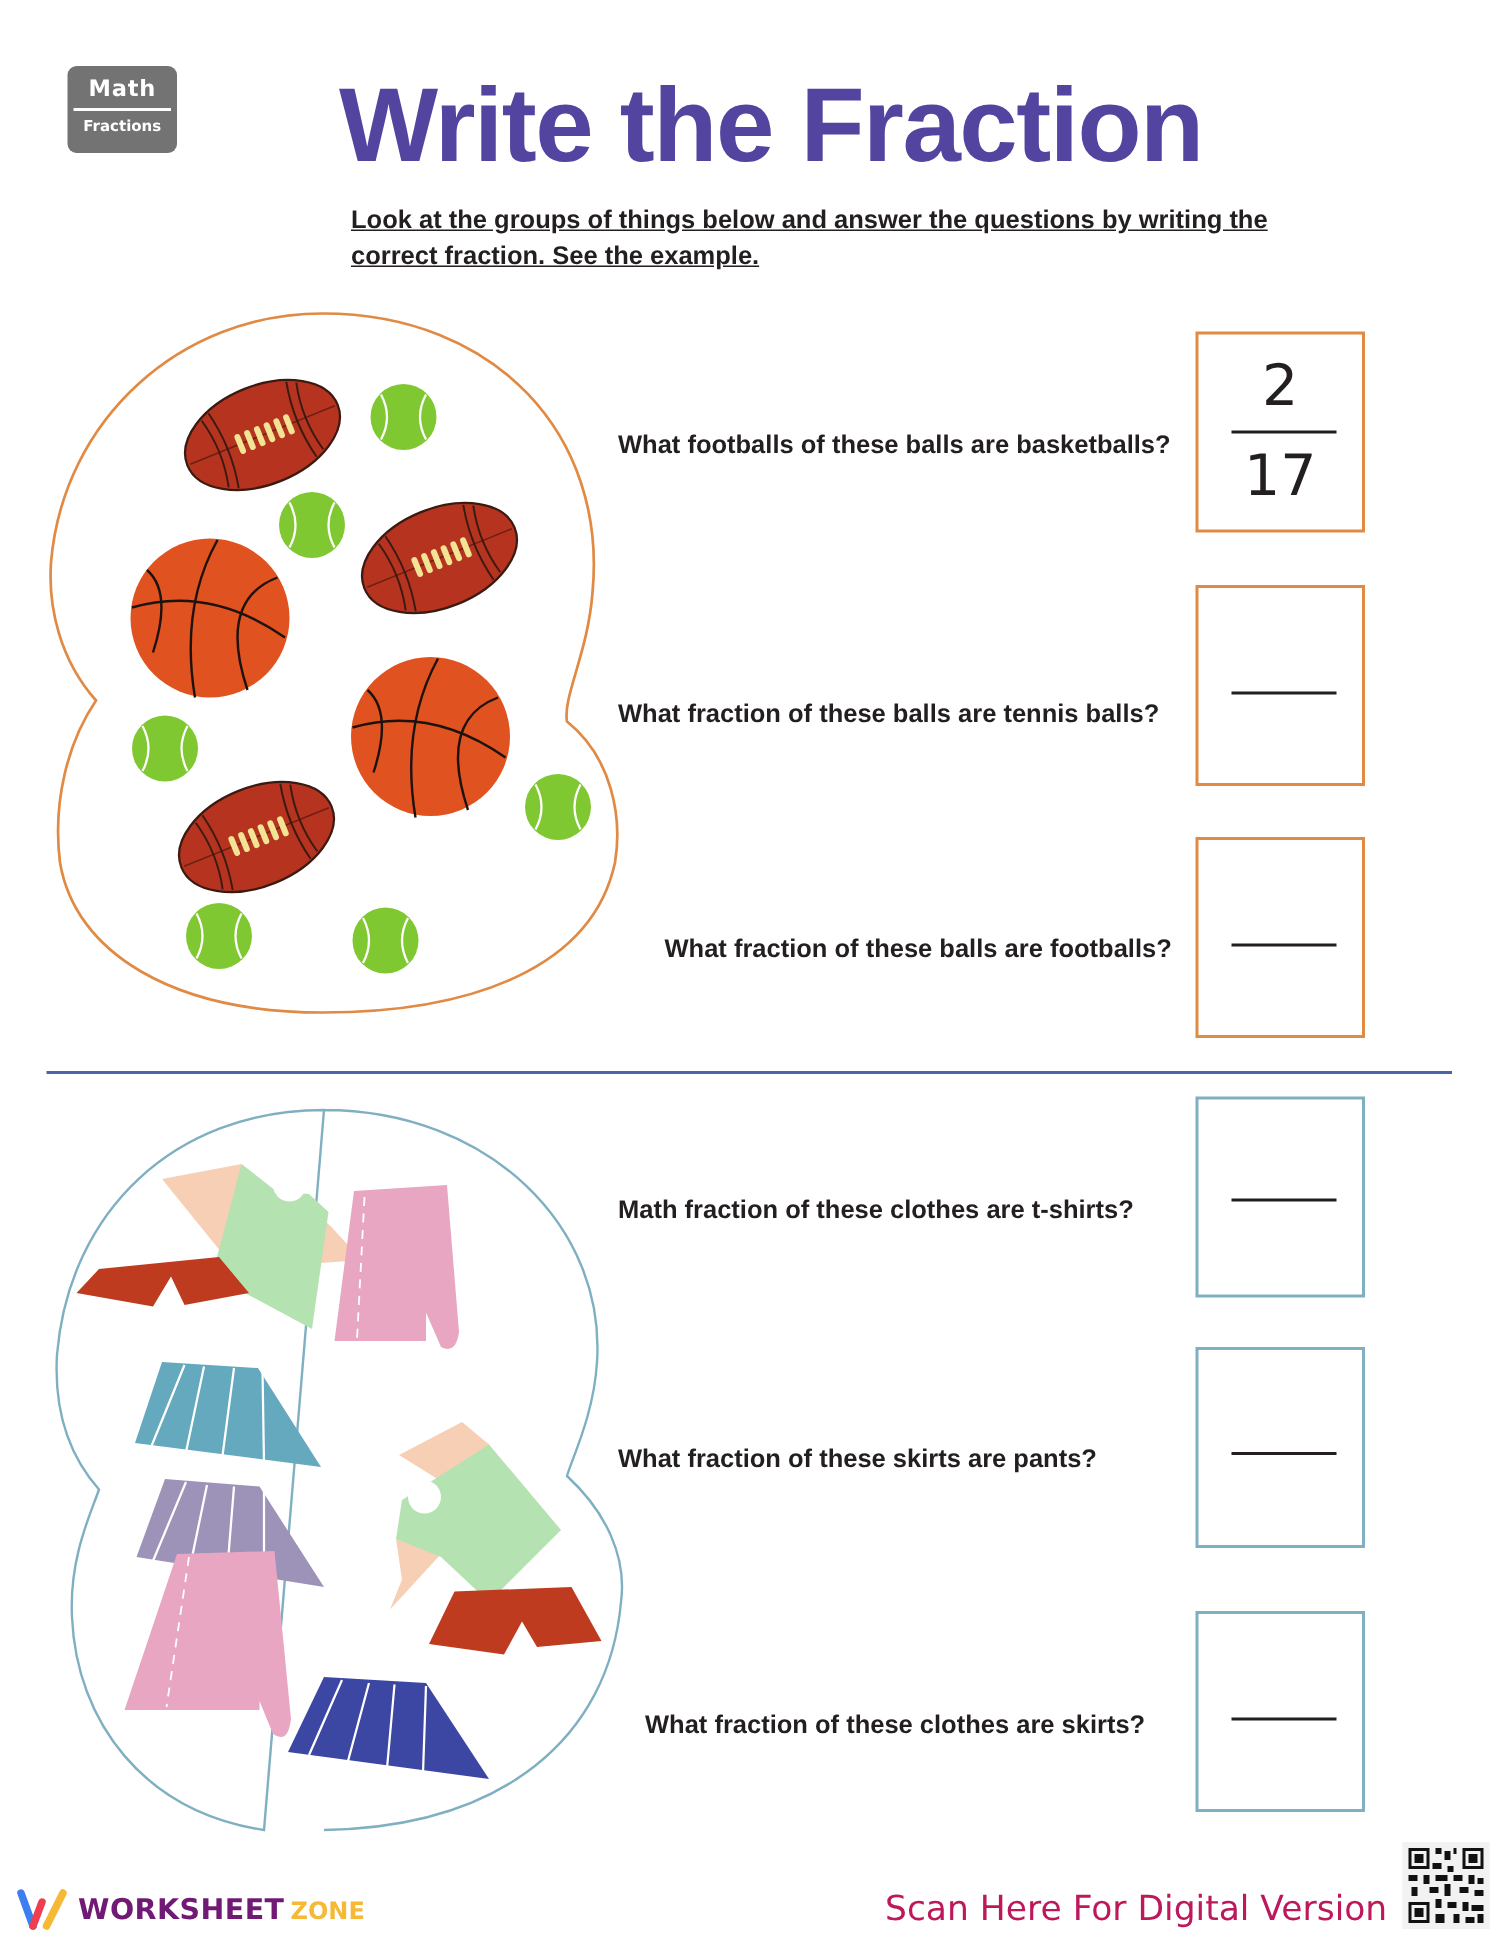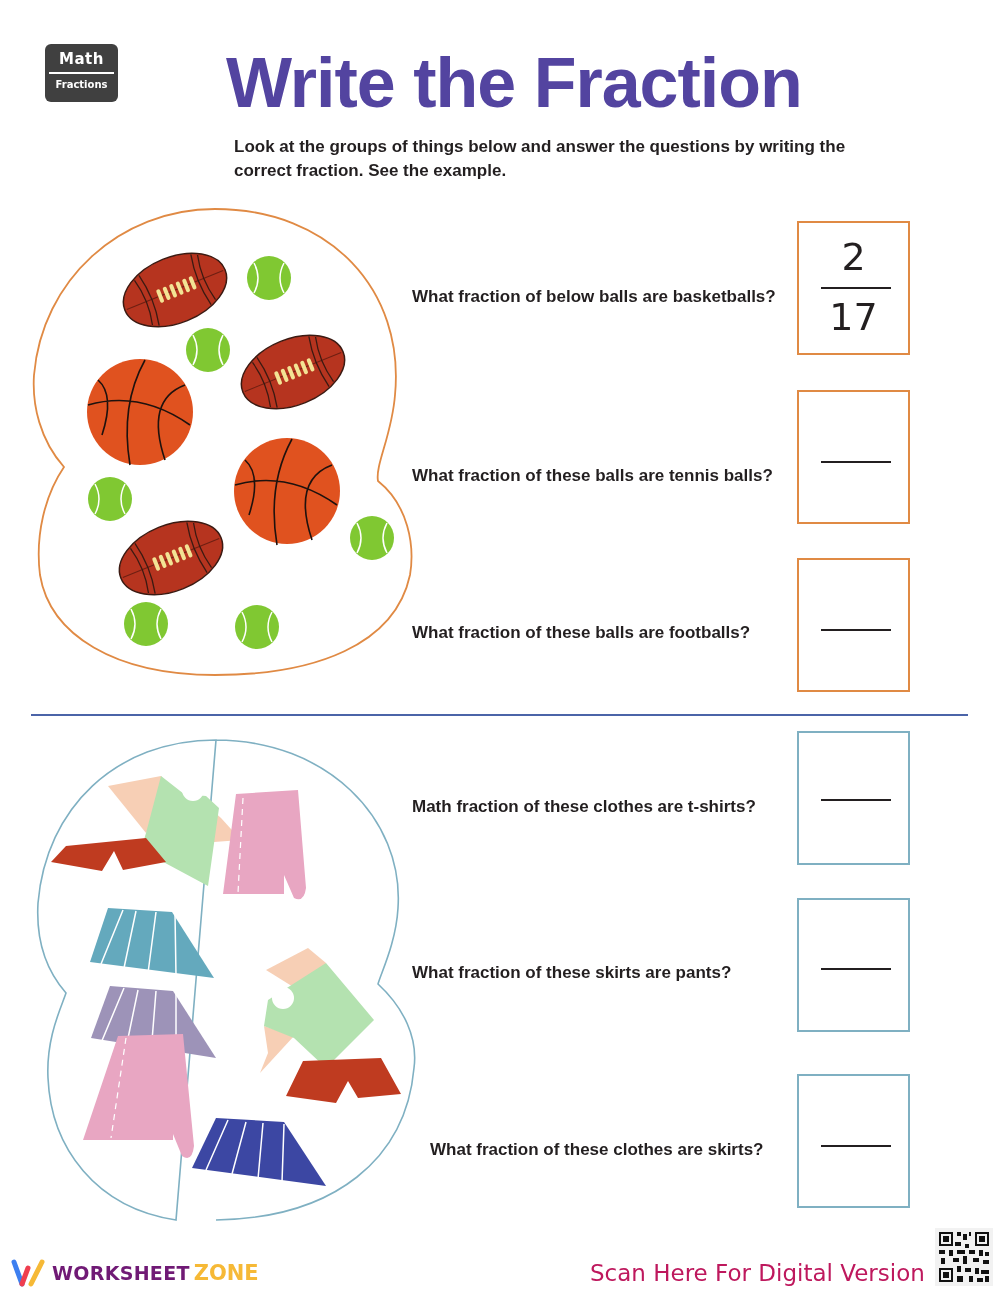--- a/index.html
+++ b/index.html
@@ -1,33 +1,33 @@
 <!DOCTYPE html>
 <html><head>
 <meta charset="utf-8">
 <style>
   html, body { margin: 0; padding: 0; background: #ffffff; }
   body { width: 1000px; height: 1294px; position: relative; overflow: hidden; font-family: "Liberation Sans", "DejaVu Sans", sans-serif; color: #231f20; }
-  .badge { position: absolute; left: 45px; top: 44px; width: 73px; height: 58px; background: #404040; border-radius: 6px; color: #fff; text-align: center; font-family: "DejaVu Sans", sans-serif; font-weight: bold; }
+  .badge { position: absolute; left: 45px; top: 44px; width: 73px; height: 58px; background: #737373; border-radius: 6px; color: #fff; text-align: center; font-family: "DejaVu Sans", sans-serif; font-weight: bold; }
   .badge .b1 { font-size: 15px; line-height: 15px; margin-top: 8px; letter-spacing: 0.5px; }
   .badge .rule { height: 2px; background: #fff; margin: 5px 4px 4px; }
   .badge .b2 { font-size: 10px; line-height: 14px; }
   .title { position: absolute; left: 226px; top: 38px; width: 640px; font-size: 70px; font-weight: bold; color: #5344a0; letter-spacing: -1px; line-height: 90px; white-space: nowrap; }
-  .instructions { position: absolute; left: 234px; top: 135px; width: 640px; font-size: 17px; font-weight: bold; line-height: 24px; color: #231f20; }
+  .instructions { position: absolute; left: 234px; top: 135px; width: 640px; font-size: 17px; font-weight: bold; line-height: 24px; color: #231f20; text-decoration: underline; }
   .blob { position: absolute; }
   .divider { position: absolute; left: 31px; top: 714px; width: 937px; height: 2px; background: #4b64a8; }
   .q { position: absolute; left: 412px; font-size: 17px; font-weight: bold; color: #231f20; white-space: nowrap; }
   .ans { position: absolute; left: 797px; width: 113px; height: 134px; box-sizing: border-box; background: #fff; }
   .ans.orange { border: 2px solid #e08a44; }
   .ans.blue { border: 2px solid #7fb0c2; }
   .ans .line { position: absolute; left: 22px; width: 70px; height: 2px; background: #231f20; }
   .ans .num { position: absolute; left: 0; right: 0; text-align: center; font-size: 38px; color: #231f20; font-family: "DejaVu Sans", sans-serif; }
   .footer-logo { position: absolute; left: 10px; top: 1258px; display: flex; align-items: center; }
   .footer-logo .w1 { font-family: "DejaVu Sans", sans-serif; font-weight: bold; font-size: 19px; color: #701a75; margin-left: 6px; letter-spacing: 0.3px; }
-  .footer-logo .w2 { font-family: "DejaVu Sans", sans-serif; font-weight: bold; font-size: 21px; color: #f6b936; margin-left: 4px; }
+  .footer-logo .w2 { font-family: "DejaVu Sans", sans-serif; font-weight: bold; font-size: 16px; color: #f6b936; margin-left: 4px; }
   .scan { position: absolute; left: 590px; top: 1260px; font-size: 23px; color: #be185d; font-family: "DejaVu Sans", sans-serif; white-space: nowrap; }
   .qr { position: absolute; left: 935px; top: 1228px; width: 58px; height: 58px; background: #f2f2f2; }
 </style>
 </head>
 <body>
 
 <div class="badge">
   <div class="b1">Math</div>
   <div class="rule"></div>
   <div class="b2">Fractions</div>
@@ -113,33 +113,33 @@
   <g>
       <circle cx="116" cy="419" r="22" fill="#80c832"></circle>
       <path d="M101,404 Q109,419 101,434 M131,404 Q123,419 131,434" stroke="#fff" fill="none" stroke-width="1.5"></path>
     </g>
   <g>
       <circle cx="227" cy="422" r="22" fill="#80c832"></circle>
       <path d="M212,407 Q220,422 212,437 M242,407 Q234,422 242,437" stroke="#fff" fill="none" stroke-width="1.5"></path>
     </g>
 </svg>
 
-<div class="q" style="top:287px;">What fraction of below balls are basketballs?</div>
+<div class="q" style="top:287px;">What footballs of these balls are basketballs?</div>
 <div class="ans orange" style="top:221px;">
   <div class="num" style="top:12px;">2</div>
   <div class="line" style="top:64px;"></div>
   <div class="num" style="top:72px;">17</div>
 </div>
 
 <div class="q" style="top:466px;">What fraction of these balls are tennis balls?</div>
 <div class="ans orange" style="top:390px;">
   <div class="line" style="top:69px;"></div>
 </div>
 
-<div class="q" style="top:623px;">What fraction of these balls are footballs?</div>
+<div class="q" style="top:623px;margin-left:31px;">What fraction of these balls are footballs?</div>
 <div class="ans orange" style="top:558px;">
   <div class="line" style="top:69px;"></div>
 </div>
 
 <div class="divider"></div>
 
 <svg class="blob" style="left:36px;top:738px;" width="385" height="485" viewBox="0 0 385 485">
   <path d="M180,2 C290,2 368,80 362,170 C360,205 345,235 342,246 C368,270 382,300 378,330 C370,420 300,480 180,482 M140,482 C60,470 15,410 12,340 C10,300 25,270 30,255 C8,230 0,200 2,165 C10,70 80,2 180,2 Z" fill="#fff" stroke="#7fb0c2" stroke-width="1.6"></path>
 
   <g>

